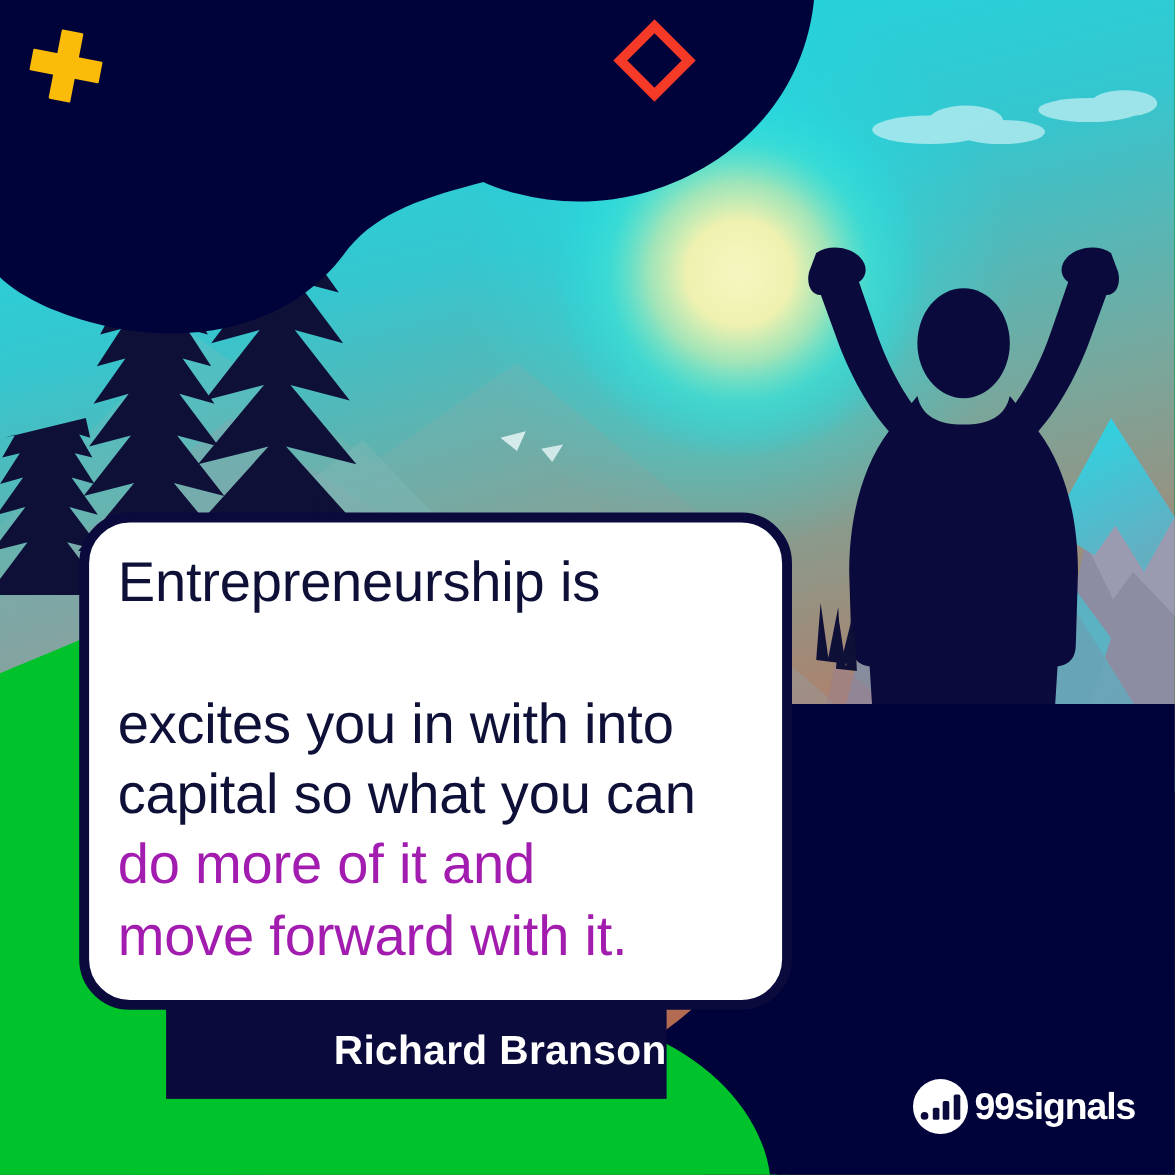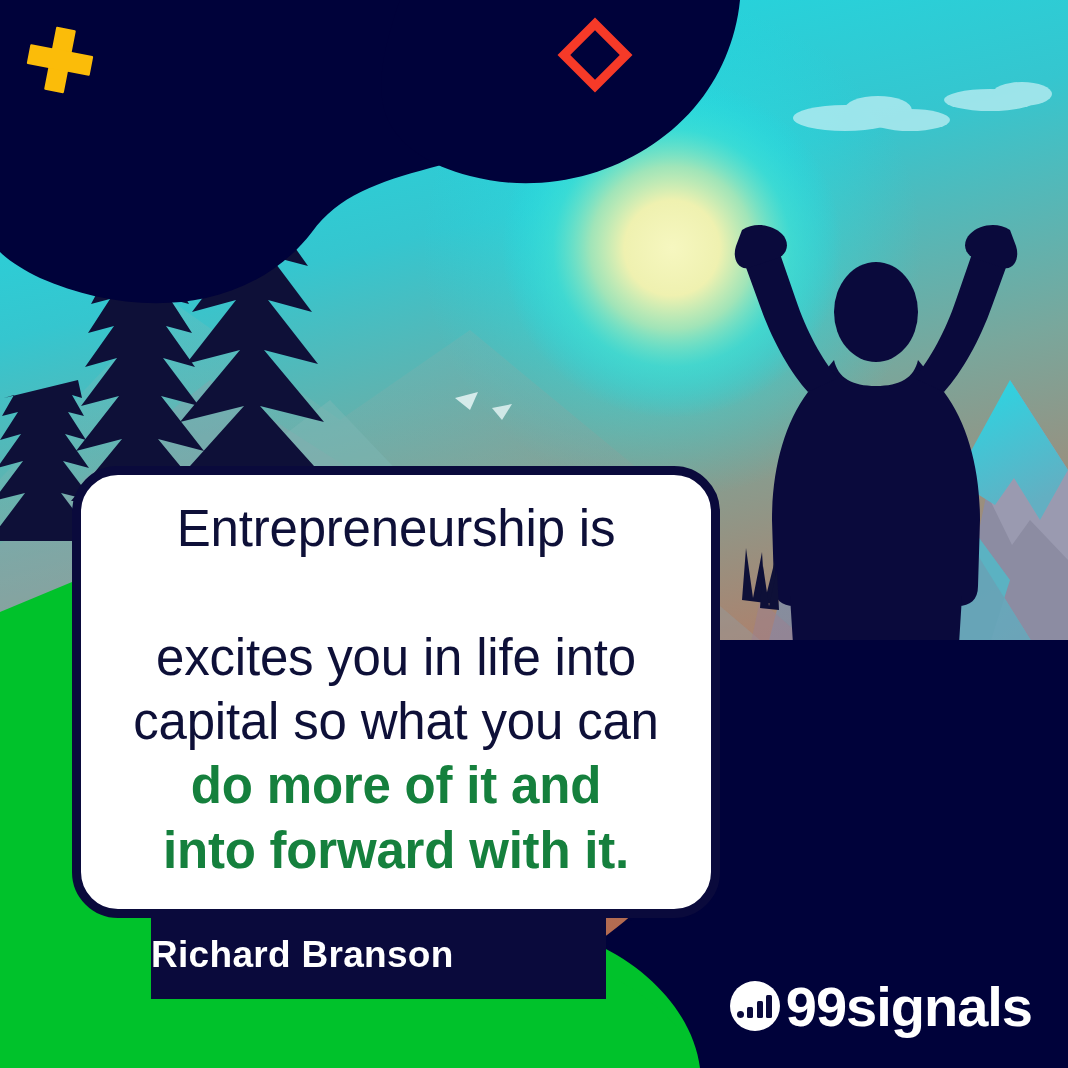--- a/index.html
+++ b/index.html
@@ -16,34 +16,33 @@
   #quote-card{
     position:absolute;left:72px;top:466px;width:648px;height:452px;
     background:#ffffff;
     border:9px solid #0A0A3C;
     border-radius:46px 46px 46px 46px;
     display:flex;flex-direction:column;justify-content:center;
     padding:6px 26px 10px 26px;
     z-index:40;
   }
   #quote-text{
-    text-align:center;
     font-size:51px;
     line-height:1.26;
     letter-spacing:-0.2px;
     color:#0E1038;
     font-weight:400;
   }
-  #quote-text .hl{color:#15803d;font-weight:700;}
+  #quote-text .hl{color:#a21caf;font-weight:400;}
 
   
   #author-bar{
     position:absolute;left:151px;top:911px;width:455px;height:88px;
     background:#0A0A3C;
-    display:flex;align-items:center;justify-content:flex-start;
+    display:flex;align-items:center;justify-content:flex-end;
     z-index:50;
   }
   #author-name{
     color:#ffffff;font-size:37px;font-weight:700;letter-spacing:0.3px;
   }
 
   
   #brand{
     position:absolute;right:36px;bottom:34px;height:56px;
     display:flex;align-items:center;gap:6px;z-index:60;
@@ -51,21 +50,21 @@
   #brand-mark{
     width:50px;height:50px;border-radius:50%;background:#ffffff;
     display:flex;align-items:flex-end;justify-content:center;
     padding-bottom:13px;gap:3.5px;
   }
   #brand-mark i{display:block;width:6px;background:#0A0A3C;border-radius:1.5px;}
   #brand-mark i.b1{height:7px;border-radius:50%;width:7px;}
   #brand-mark i.b2{height:11px;}
   #brand-mark i.b3{height:17px;}
   #brand-mark i.b4{height:23px;}
-  #brand-name{color:#ffffff;font-size:56px;font-weight:700;letter-spacing:-1px;}
+  #brand-name{color:#ffffff;font-size:34px;font-weight:700;letter-spacing:-1px;}
 </style>
 </head>
 <body>
 
 <div id="poster">
 
   <svg class="layer" viewBox="0 0 1068 1068" preserveAspectRatio="none">
     <defs>
       <linearGradient id="skyGrad" x1="0" y1="0" x2="0.25" y2="1">
         <stop offset="0" stop-color="#17E0E8"></stop>
@@ -241,24 +240,24 @@
   </svg>
 
   <svg style="position:absolute;left:556px;top:16px;width:78px;height:78px;z-index:20" viewBox="0 0 78 78">
     <rect x="17" y="17" width="44" height="44" transform="rotate(45 39 39)" fill="none" stroke="#F63A28" stroke-width="9"></rect>
   </svg>
 
   <div id="quote-card">
     <div id="quote-text">
       <span>Entrepreneurship is</span><br>
       <br>
-      <span>excites you in life into</span><br>
+      <span>excites you in with into</span><br>
       <span>capital so what you can</span><br>
       <span class="hl">do more of it and</span><br>
-      <span class="hl">into forward with it.</span>
+      <span class="hl">move forward with it.</span>
     </div>
   </div>
 
   <div id="author-bar">
     <span id="author-name">Richard Branson</span>
   </div>
 
   <div id="brand">
     <div id="brand-mark">
       <i class="b1"></i>

